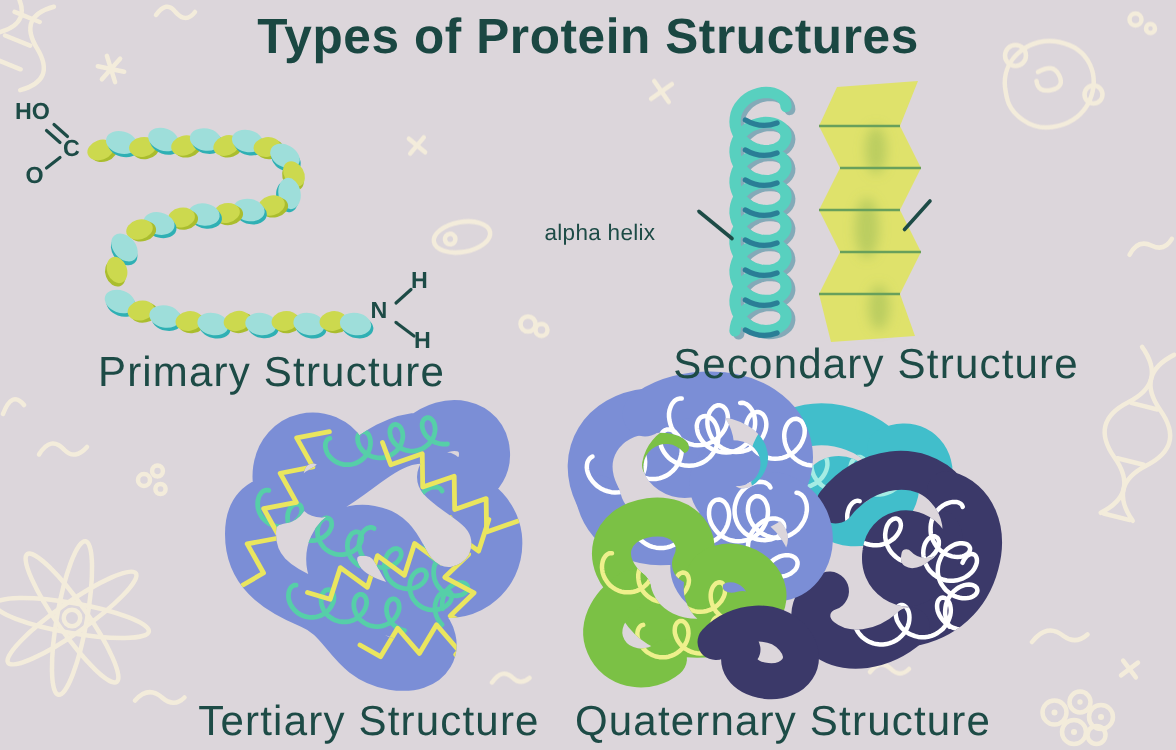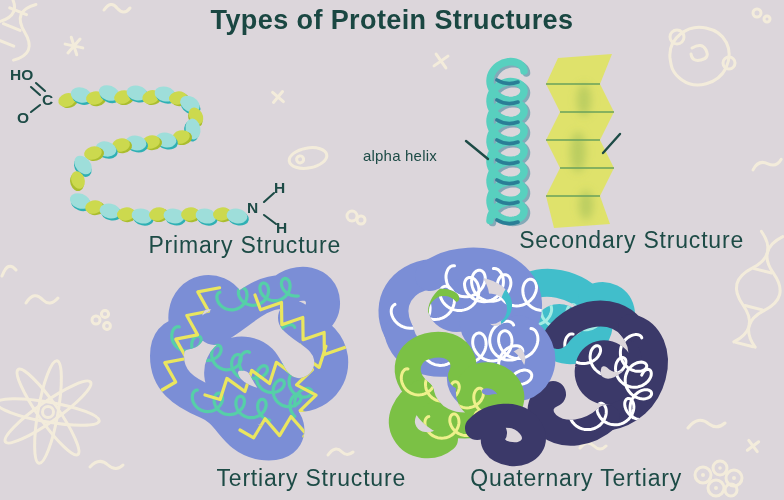--- a/index.html
+++ b/index.html
@@ -4,24 +4,24 @@
 <style>
   html,body{margin:0;padding:0;background:#888;}
   .canvas{
     position:relative;width:784px;height:500px;overflow:hidden;
     background:var(--background,#dcd6db);
     font-family:"Liberation Sans","DejaVu Sans",sans-serif;
   }
   .canvas svg{position:absolute;left:0;top:0;}
   .title{
     position:absolute;left:0;top:5px;width:784px;text-align:center;
-    font-size:27px;font-weight:700;letter-spacing:.4px;color:var(--heading-text);
+    font-size:33px;font-weight:700;letter-spacing:.4px;color:var(--heading-text);
   }
   .sec{
-    position:absolute;width:320px;text-align:right;font-size:23px;
+    position:absolute;width:320px;text-align:center;font-size:28px;
     letter-spacing:.8px;color:var(--label-text);
   }
   .ann{
     position:absolute;font-size:15px;letter-spacing:.2px;color:var(--label-text);margin-top:28px;
   }
   .chem{
     position:absolute;font-size:15.5px;font-weight:700;color:var(--label-text);
   }
   
   .bead-teal{fill:var(--bead-teal)} .bead-teal-sh{fill:var(--bead-teal-shadow)}
@@ -360,15 +360,15 @@
 <span class="chem" style="left:17px;top:109px">O</span>
 <span class="chem" style="left:247px;top:199px">N</span>
 <span class="chem" style="left:274px;top:179px">H</span>
 <span class="chem" style="left:276px;top:219px">H</span>
 
 <div class="ann" style="left:363px;top:119px">alpha helix</div>
 
 <div class="sec" style="left:21px;top:232px">Primary Structure</div>
 <div class="sec" style="left:86px;top:465px">Tertiary Structure</div>
 <div class="sec" style="left:424px;top:227px">Secondary Structure</div>
-<div class="sec" style="left:362px;top:465px">Quaternary Tertiary</div>
+<div class="sec" style="left:362px;top:465px">Quaternary Structure</div>
 
 </div>
 
 </body></html>

